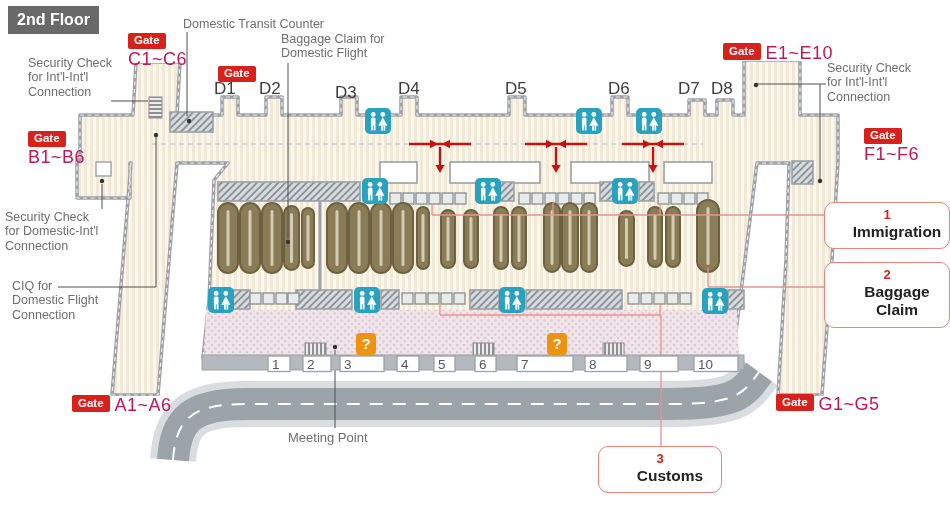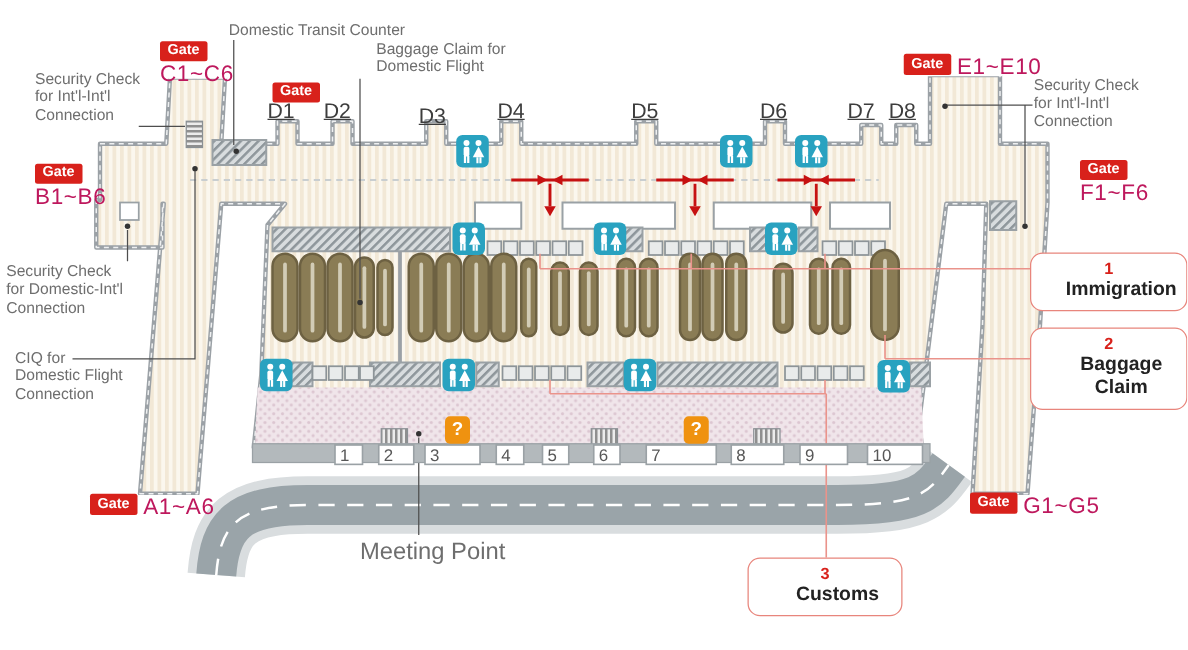--- a/index.html
+++ b/index.html
@@ -3,28 +3,28 @@
 <meta charset="utf-8">
 <style>
   html,body{margin:0;padding:0;background:#fff;}
   #stage{position:relative;width:950px;height:520px;background:#fff;overflow:hidden;
          font-family:"Liberation Sans",sans-serif;}
   #map{position:absolute;left:0;top:0;}
   .floorbadge{position:absolute;left:8px;top:6px;background:#696969;color:#fff;
               font:bold 16px/1 "Liberation Sans",sans-serif;padding:6px 9px;}
   .ann{position:absolute;font:12.5px/1.14 "Liberation Sans",sans-serif;color:#6e6e6e;
        white-space:pre-line;}
-  .ann.meet{font-size:19px;}
+  .ann.meet{font-size:13px;}
   .gate{position:absolute;}
   .gate.inline{display:flex;align-items:flex-start;gap:5px;}
   .gbadge{display:inline-block;background:#d8211b;color:#fff;
           font:bold 11.5px/1 "Liberation Sans",sans-serif;padding:2.5px 6px;border-radius:2px;}
   .grange{display:block;font:18px/1.1 "Liberation Sans",sans-serif;color:#be185d;letter-spacing:.5px;margin-top:1px;}
   .inline .grange{margin-top:1px;}
-  .dlab{position:absolute;font:17px/1 "Liberation Sans",sans-serif;color:#3d3d3d;text-decoration:underline;}
+  .dlab{position:absolute;font:17px/1 "Liberation Sans",sans-serif;color:#3d3d3d;}
   .callout{position:absolute;background:#fff;border:1.5px solid #e8857c;border-radius:10px;
            text-align:center;padding:4px 0 7px 0;}
   .callout .n{display:block;font:bold 13px/1.2 "Liberation Sans",sans-serif;color:#d8211b;}
   .callout .t{display:block;font:bold 15.5px/1.2 "Liberation Sans",sans-serif;color:#222;padding-left:20px;}
   .info{position:absolute;width:20px;height:22px;background:#ef9210;border-radius:4px;
         color:#fff;font:bold 15px/22px "Liberation Sans",sans-serif;text-align:center;}
   .doornum{position:absolute;font:13.5px/1 "Liberation Sans",sans-serif;color:#575757;}
 </style>
 </head>
 <body>
@@ -350,23 +350,24 @@
         <rect x="397" y="356" width="22" height="15.5" fill="#fff" stroke="#9aa1a5" stroke-width="1.3"></rect>
         <rect x="434" y="356" width="21" height="15.5" fill="#fff" stroke="#9aa1a5" stroke-width="1.3"></rect>
         <rect x="475" y="356" width="21" height="15.5" fill="#fff" stroke="#9aa1a5" stroke-width="1.3"></rect>
         <rect x="517" y="356" width="56" height="15.5" fill="#fff" stroke="#9aa1a5" stroke-width="1.3"></rect>
         <rect x="585" y="356" width="42" height="15.5" fill="#fff" stroke="#9aa1a5" stroke-width="1.3"></rect>
         <rect x="640" y="356" width="38" height="15.5" fill="#fff" stroke="#9aa1a5" stroke-width="1.3"></rect>
         <rect x="694" y="356" width="44" height="15.5" fill="#fff" stroke="#9aa1a5" stroke-width="1.3"></rect>
       </g>
   </svg>
 
+  <div class="floorbadge">2nd Floor</div>
 
   <div class="ann" style="left:183px;top:17px">Domestic Transit Counter</div>
-  <div class="ann" style="left:301px;top:32px">Baggage Claim for
+  <div class="ann" style="left:281px;top:32px">Baggage Claim for
 Domestic Flight</div>
   <div class="ann" style="left:28px;top:56px">Security Check
 for Int'l-Int'l
 Connection</div>
   <div class="ann" style="left:5px;top:210px">Security Check
 for Domestic-Int'l
 Connection</div>
   <div class="ann" style="left:12px;top:279px">CIQ for
 Domestic Flight
 Connection</div>

